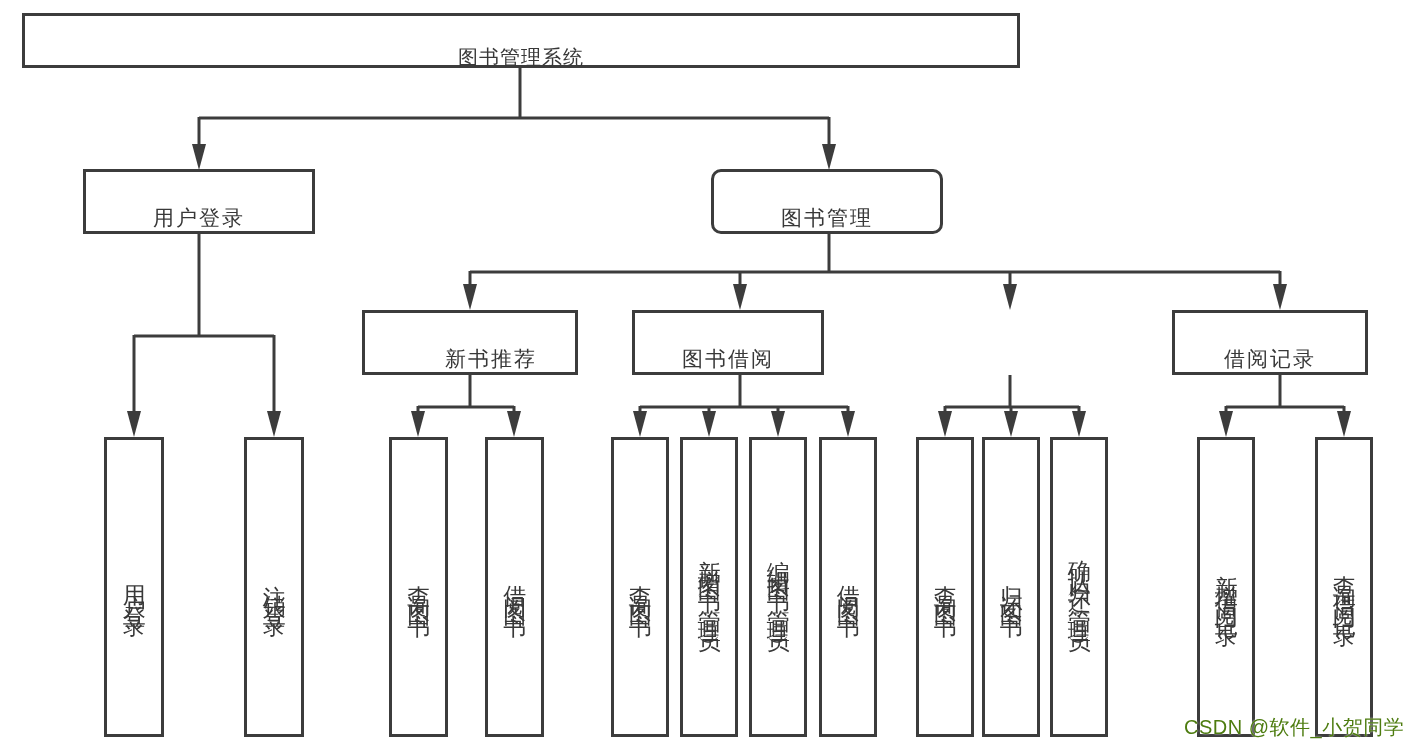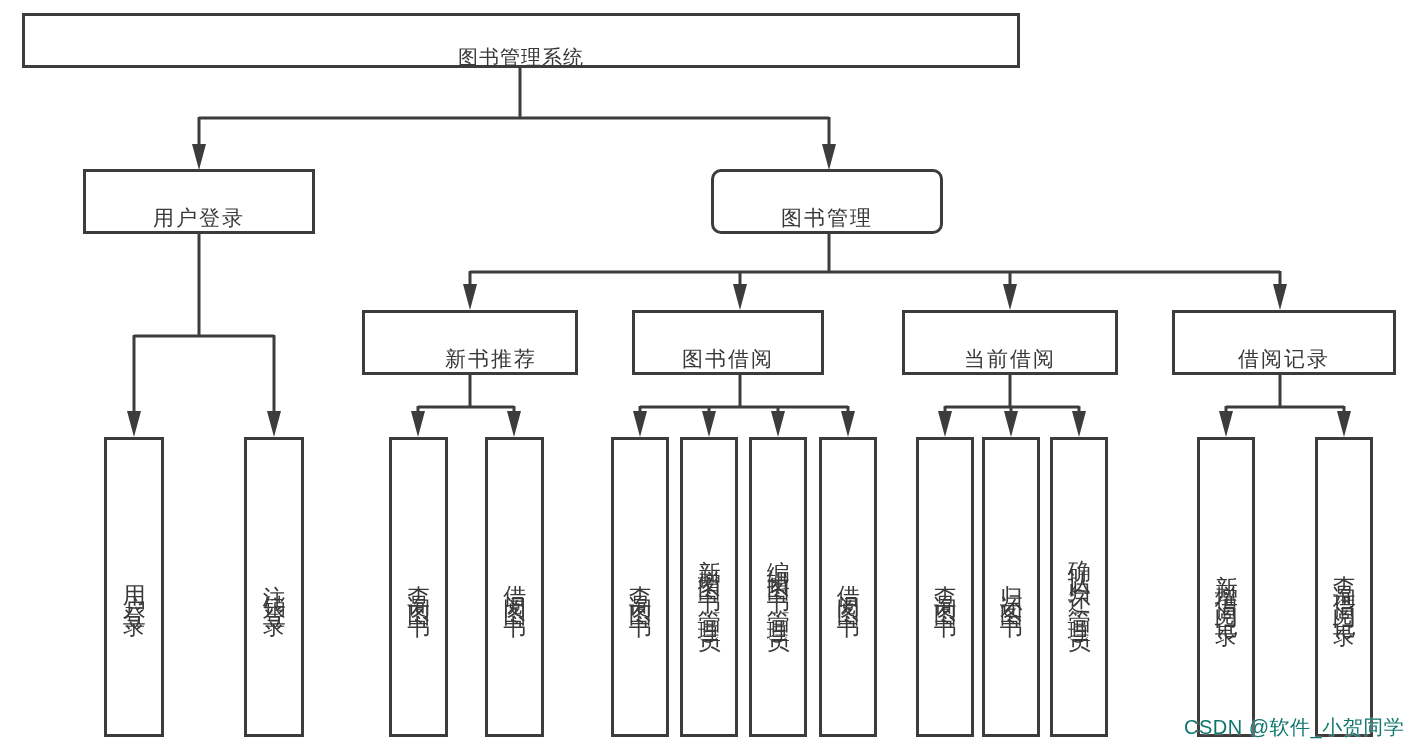--- a/index.html
+++ b/index.html
@@ -41,21 +41,21 @@
     line-height: 1.2;
     color: #383838;
     white-space: nowrap;
   }
   .watermark {
     position: absolute;
     left: 1184px;
     top: 714px;
     font-size: 20px;
     letter-spacing: 0.5px;
-    color: #0f766e;
+    color: #4d7c0f;
     white-space: nowrap;
     z-index: 5;
     text-shadow: 0 0 2px #ffffff;
   }
 </style>
 </head>
 <body>
 
 <div class="canvas">
 
@@ -131,24 +131,21 @@
   <div class="box" style="left:711px; top:169px; width:232px; height:65px;border-radius:10px;">
     <span class="hlabel">图书管理</span>
   </div>
 
   <div class="box" style="left:362px; top:310px; width:216px; height:65px;padding-left:42px;">
     <span class="hlabel">新书推荐</span>
   </div>
   <div class="box" style="left:632px; top:310px; width:192px; height:65px;">
     <span class="hlabel">图书借阅</span>
   </div>
-  <div class="box" style="left:902px; top:310px; width:216px; height:65px;">
-    <span class="hlabel">当前借阅</span>
-  </div>
-  <div class="box" style="left:1172px; top:310px; width:224px; height:65px;">
+  <div class="box" style="left:1172px; top:310px; width:196px; height:65px;">
     <span class="hlabel">借阅记录</span>
   </div>
 
   <div class="box" style="left:104px; top:437px; width:60px; height:300px;">
     <span class="vtext">用户登录</span>
   </div>
   <div class="box" style="left:244px; top:437px; width:60px; height:300px;">
     <span class="vtext">注销登录</span>
   </div>
 

